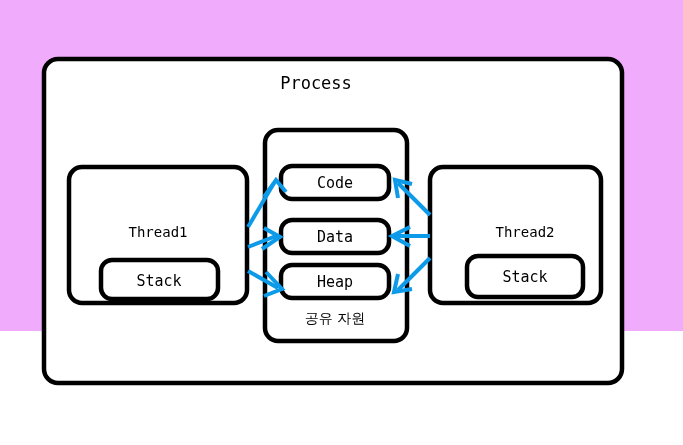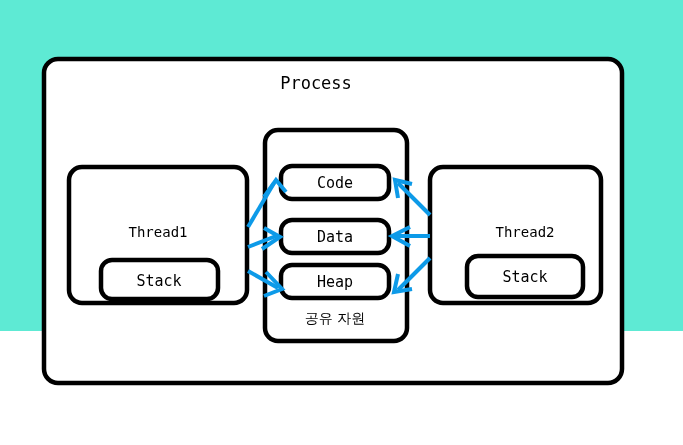--- a/index.html
+++ b/index.html
@@ -10,21 +10,21 @@
   body {
     width: 683px;
     height: 445px;
     font-family: "DejaVu Sans Mono", "Liberation Mono", monospace;
     overflow: hidden;
   }
   #canvas-root {
     position: relative;
     width: 683px;
     height: 331px;
-    background: #5eead4;
+    background: #f0abfc;
   }
   svg.diagram-layer {
     position: absolute;
     left: 0;
     top: 0;
     width: 683px;
     height: 445px;
   }
   .box-stroke {
     fill: #ffffff;

